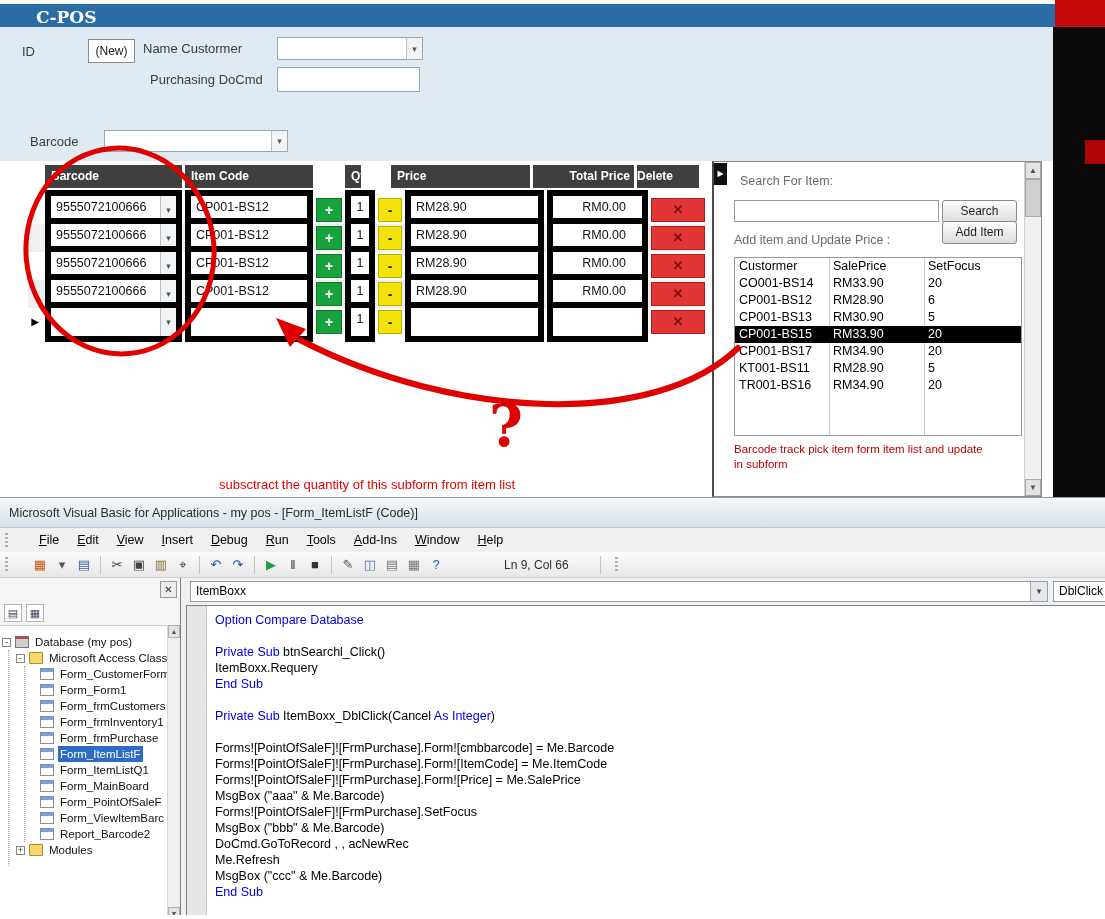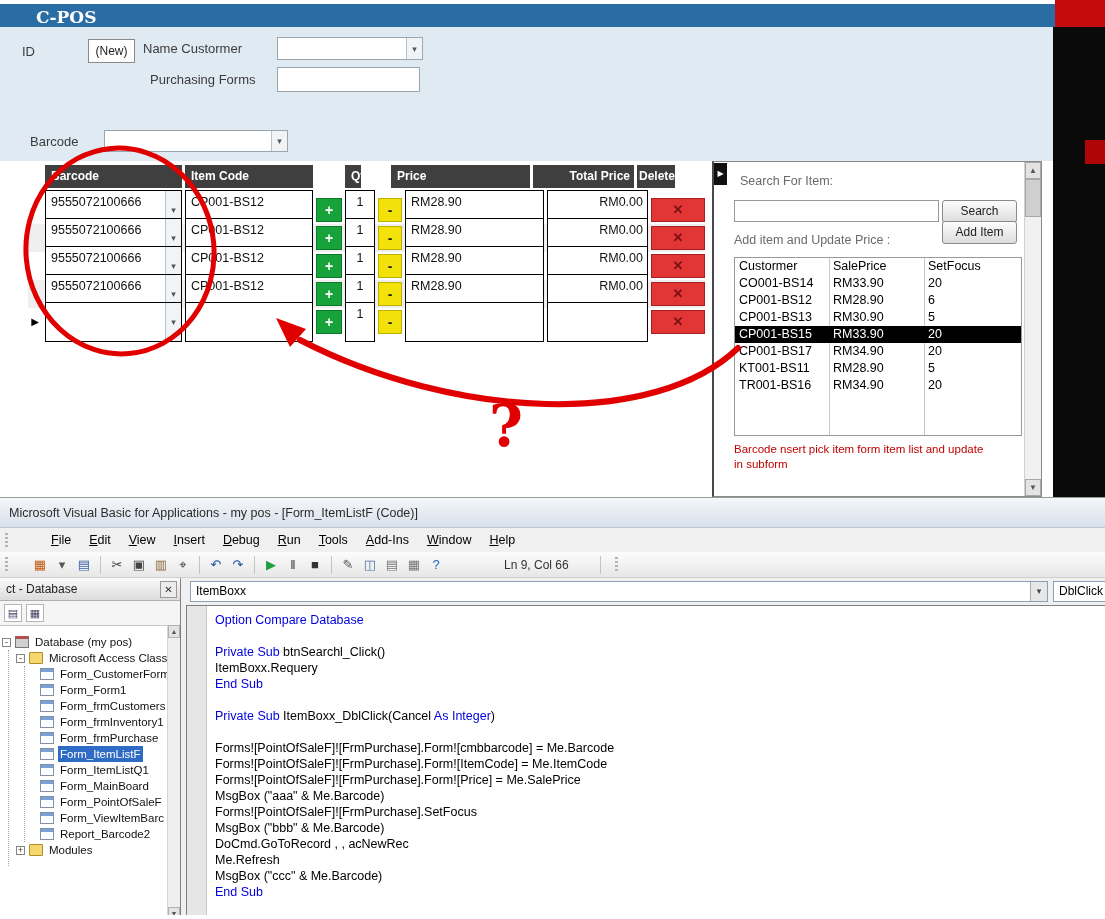--- a/index.html
+++ b/index.html
@@ -24,32 +24,32 @@
 #name-combo{left:277px;top:37px;width:146px;height:23px}
 #barcode-combo{left:104px;top:130px;width:184px;height:22px}
 
 
 #grid{position:absolute;left:28px;top:165px}
 .ghead{display:flex;gap:3px;height:23px;padding-left:17px}
 .ghead .h{background:#3f3f3f;color:#fff;font-size:12px;font-weight:bold;line-height:23px;padding-left:6px}
 .hgap{background:transparent}
 .hw-bar{width:137px}.hw-item{width:128px}.hw-plus{width:26px}.hw-qty{width:16px}.hw-minus{width:24px}.hw-price{width:139px}
 .hw-total{width:101px;text-align:right;padding-left:0!important;padding-right:4px}
-.hw-del{width:38px;text-align:right;padding-left:0!important}
+.hw-del{width:62px;text-align:left;padding-left:0!important}
 #grid-rows{margin-top:8px}
 .grid-row{display:flex;gap:3px;height:28px;align-items:center}
 .grid-row:nth-child(even){background:#efefef}
 .sel-cell{width:14px;height:26px;font-size:10px;color:#000;text-align:center;line-height:26px;flex:none}
-.cell{height:40px;background:#fff;border:1px solid #000000;font-size:12.5px;line-height:22px;color:#111;flex:none}
+.cell{height:40px;background:#fff;border:6px solid #000000;font-size:12.5px;line-height:22px;color:#111;flex:none}
 .barcode-cell{width:137px;display:flex;padding:0}
 .barcode-cell .cv{flex:1;padding-left:5px;overflow:hidden}
 .itemcode-cell{width:128px;padding-left:5px}
 .qty-cell{width:30px;text-align:center}
 .price-cell{width:139px;padding-left:5px}
-.total-cell{width:101px;text-align:right;padding-right:4px}
+.total-cell{width:101px;text-align:right;padding-right:16px}
 .gbtn{height:24px;text-align:center;font-weight:bold;line-height:22px;flex:none}
 .plus{width:26px;background:#17a23b;border:1px solid #0c7a29;color:#fff;font-size:14px}
 .minus{width:24px;background:#f2e20a;border:1px solid #bdb000;color:#222;font-size:14px}
 .del{width:54px;background:#e23636;border:1px solid #a81f1f;color:#7c1010;font-size:13px}
 
 
 #item-panel{position:absolute;left:712px;top:161px;width:330px;height:336px;background:#fff;border:1px solid #8a8a8a;border-left:2px solid #4a4a4a}
 #panel-tab{position:absolute;left:0;top:1px;width:13px;height:22px;background:#111;color:#fff;font-size:8px;text-align:center;line-height:22px}
 #search-label{position:absolute;left:26px;top:12px;font-size:12.5px;color:#6a6a6a}
 #search-input{position:absolute;left:20px;top:38px;width:205px;height:22px;background:#fff;border:1px solid #999}
@@ -70,21 +70,21 @@
 #sb-up{top:0}#sb-down{bottom:0}
 #sb-thumb{position:absolute;left:0;top:17px;width:16px;height:38px;background:#cfcfcf;border:1px solid #a8a8a8}
 
 
 #annot{position:absolute;left:0;top:0;z-index:60;pointer-events:none}
 #subtract-note{position:absolute;left:219px;top:477px;font-size:13px;color:#e40000;z-index:60;white-space:nowrap}
 
 
 #vba{position:absolute;left:0;top:497px;width:1105px;height:418px;background:#c2410c;border-top:1px solid #9a9a9a;overflow:hidden}
 #vba-title{position:absolute;left:0;top:0;width:100%;height:30px;background:linear-gradient(#f4f7fb,#d8e0ea);border-bottom:1px solid #bcc6d2;font-size:12.5px;color:#2b2b2b;line-height:30px;padding-left:9px}
-#vba-menubar{position:absolute;left:0;top:30px;width:100%;height:24px;background:#f0f0f0;display:flex;align-items:center;padding-left:42px}
+#vba-menubar{position:absolute;left:0;top:30px;width:100%;height:24px;background:#f0f0f0;display:flex;align-items:center;padding-left:30px}
 .menu-item{padding:0 9px;font-size:12.5px;color:#000;height:20px;line-height:20px}
 .grip{position:absolute;left:5px;top:5px;width:3px;height:14px;background:repeating-linear-gradient(#b3b3b3 0 2px,transparent 2px 4px)}
 #vba-toolbar{position:absolute;left:0;top:54px;width:100%;height:26px;background:linear-gradient(#fcfcfc,#e7e7e7);border-bottom:1px solid #cfcfcf;display:flex;align-items:center;padding-left:30px}
 #tb-icons{display:flex;align-items:center;gap:2px}
 .tb-icon{width:20px;height:20px;font-size:13px;text-align:center;line-height:20px}
 .tb-sep{width:1px;height:18px;background:#c4c4c4;margin:0 4px}
 #pos-indicator{margin-left:58px;font-size:12px;color:#333;width:92px;flex:none}
 #tb-grip2{width:3px;height:16px;margin-left:10px;background:repeating-linear-gradient(#b3b3b3 0 2px,transparent 2px 4px)}
 
 
@@ -137,21 +137,21 @@
   <div id="right-red2"></div>
   <div id="form-top"></div>
 
   <div class="flabel" style="left:22px;top:44px">ID</div>
   <div class="tfield" id="id-field">(New)</div>
   <div class="flabel" style="left:143px;top:41px">Name Custormer</div>
   <div class="combo" id="name-combo">
     <span class="cv"></span>
       <span class="ca">▾</span>
   </div>
-  <div class="flabel" style="left:150px;top:72px">Purchasing Forms</div>
+  <div class="flabel" style="left:150px;top:72px">Purchasing DoCmd</div>
   <div class="tfield" id="date-field"></div>
   <div class="flabel" style="left:30px;top:134px">Barcode</div>
   <div class="combo" id="barcode-combo">
     <span class="cv"></span>
       <span class="ca">▾</span>
   </div>
 
   <div id="grid">
     <div class="ghead">
       <div class="h hw-bar">Barcode</div>
@@ -283,28 +283,29 @@
     <span class="il-c2">RM28.90</span>
     <span class="il-c3">5</span>
   </div>
           <div class="il-row">
     <span class="il-c1">TR001-BS16</span>
     <span class="il-c2">RM34.90</span>
     <span class="il-c3">20</span>
   </div>
         </div>
     </div>
-    <div id="panel-note">Barcode nsert pick item form item list and update in subform</div>
+    <div id="panel-note">Barcode track pick item form item list and update in subform</div>
     <div id="panel-scroll">
       <div class="sb-btn" id="sb-up">▲</div>
       <div id="sb-thumb"></div>
       <div class="sb-btn" id="sb-down">▼</div>
     </div>
   </div>
 
+  <div id="subtract-note">subsctract the quantity of this subform from item list</div>
 </div>
 
 <svg id="annot" width="1105" height="919">
   <ellipse cx="120" cy="251" rx="94" ry="103" fill="none" stroke="#e00000" stroke-width="5" transform="rotate(-5 120 251)"></ellipse>
   <path d="M 738 348 C 655 428, 455 420, 300 340" fill="none" stroke="#e00000" stroke-width="6" stroke-linecap="round"></path>
   <polygon points="276,318 306,329 290,347" fill="#e00000"></polygon>
   <text x="489" y="446" font-size="58" font-weight="bold" fill="#e00000" font-family="DejaVu Serif, serif">?</text>
 </svg>
 
 <div id="vba">
@@ -348,21 +349,20 @@
         <div class="tb-icon" style="color: rgb(119, 119, 119);">▤</div>
         <div class="tb-icon" style="color: rgb(119, 119, 119);">▦</div>
         <div class="tb-icon" style="color: rgb(27, 102, 201);">?</div>
       </div>
     <div id="pos-indicator">Ln 9, Col 66</div>
     <div class="tb-sep"></div>
     <div id="tb-grip2"></div>
   </div>
 
   <div id="proj">
-    <div id="proj-head">ct - Database</div>
     <div id="proj-close">✕</div>
     <div id="proj-icons">
       <div class="pi" id="pi1">▤</div>
       <div class="pi" id="pi2">▦</div>
     </div>
     <div id="tree">
       <div class="tree-dotline" id="tl1"></div>
       <div class="tree-dotline" id="tl2"></div>
       <div class="tree-row tr-root">
         <span class="expander">-</span>

